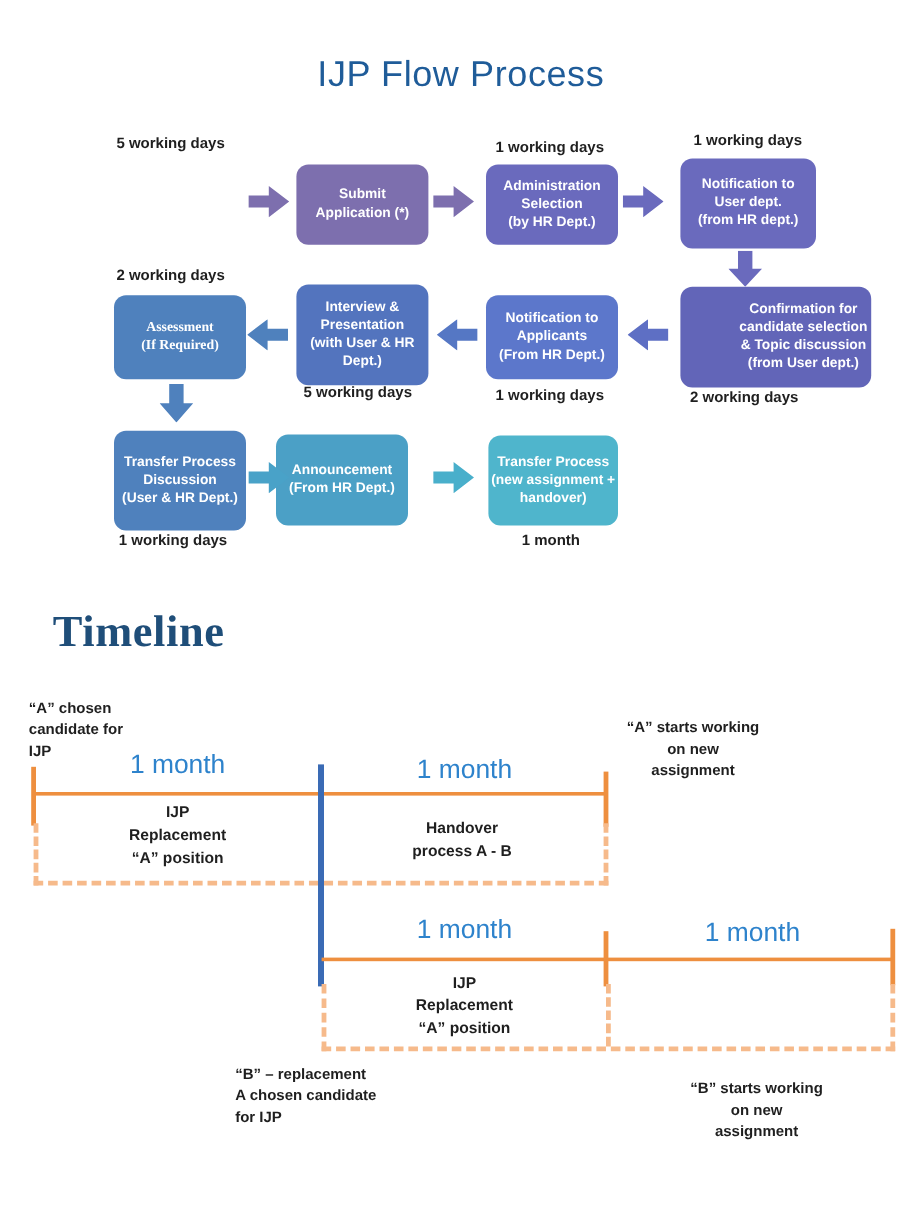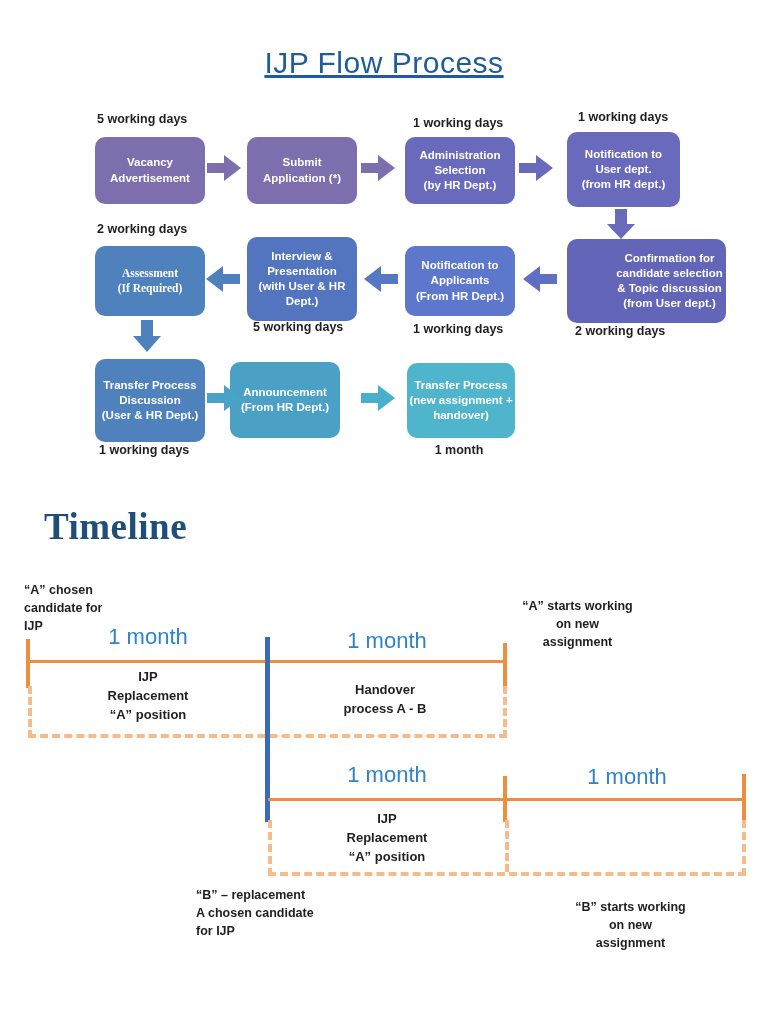--- a/index.html
+++ b/index.html
@@ -1,19 +1,19 @@
 <!DOCTYPE html>
 <html><head>
 <meta charset="utf-8">
 <style>
   html,body{margin:0;padding:0;background:#ffffff;}
   .page{position:relative;width:768px;height:1024px;background:#ffffff;overflow:hidden;
         font-family:"Liberation Sans",sans-serif;}
   .title{position:absolute;left:0;right:0;top:46px;text-align:center;
-         font-size:30px;font-weight:400;letter-spacing:.5px;text-decoration:underline;}
+         font-size:30px;font-weight:400;letter-spacing:.5px;}
   .fbox{position:absolute;border-radius:10px;color:#ffffff;font-weight:700;
         font-size:11.5px;line-height:1.32;text-align:center;display:flex;
         align-items:center;justify-content:center;white-space:pre-line;padding:2px;}
   .dur{position:absolute;font-weight:700;font-size:12.5px;color:#1f1f1f;white-space:nowrap;}
   .arr{position:absolute;display:block;}
   .tl-heading{position:absolute;font-family:"Liberation Serif",serif;font-weight:700;
               font-size:37px;letter-spacing:.5px;}
   .lbl{position:absolute;font-weight:700;font-size:12.5px;color:#1f1f1f;
        line-height:1.45;white-space:pre-line;}
   .lbl.center{text-align:center;}
@@ -22,22 +22,20 @@
   .dashbox{position:absolute;border-style:dashed;border-width:0 4px 4px 4px;border-top:none;}
   .dashdiv{position:absolute;top:0;bottom:0;border-left:4px dashed;}
 </style>
 </head>
 <body>
 
 <div class="page">
 
   <div class="title" style="color: rgb(31, 92, 153);">IJP Flow Process</div>
 
-  <div class="fbox" style="left: 95px; top: 137px; width: 106px; height: 63px; background-color: rgb(125, 111, 174);">Vacancy
-Advertisement</div>
   <div class="fbox" style="left: 247px; top: 137px; width: 106px; height: 63px; background-color: rgb(125, 111, 174);">Submit
 Application (*)</div>
   <div class="fbox" style="left: 405px; top: 137px; width: 106px; height: 63px; background-color: rgb(106, 106, 189);">Administration
 Selection
 (by HR Dept.)</div>
   <div class="fbox" style="left: 567px; top: 132px; width: 109px; height: 71px; background-color: rgb(106, 106, 189);">Notification to
 User dept.
 (from HR dept.)</div>
 
   <div class="fbox" style="left: 567px; top: 239px; width: 109px; height: 80px; background-color: rgb(98, 101, 184); padding-left: 48px;">Confirmation for

